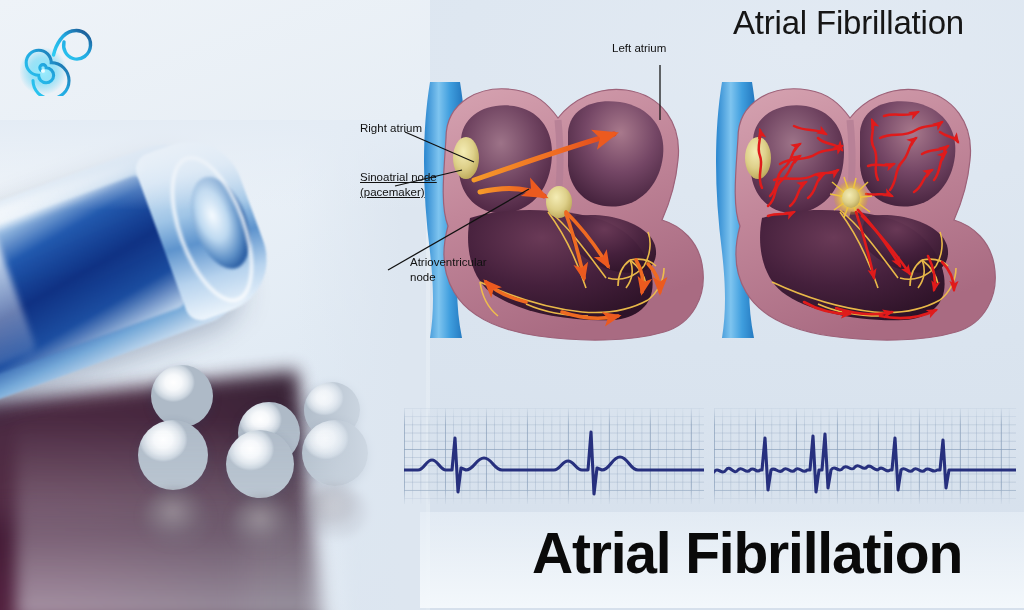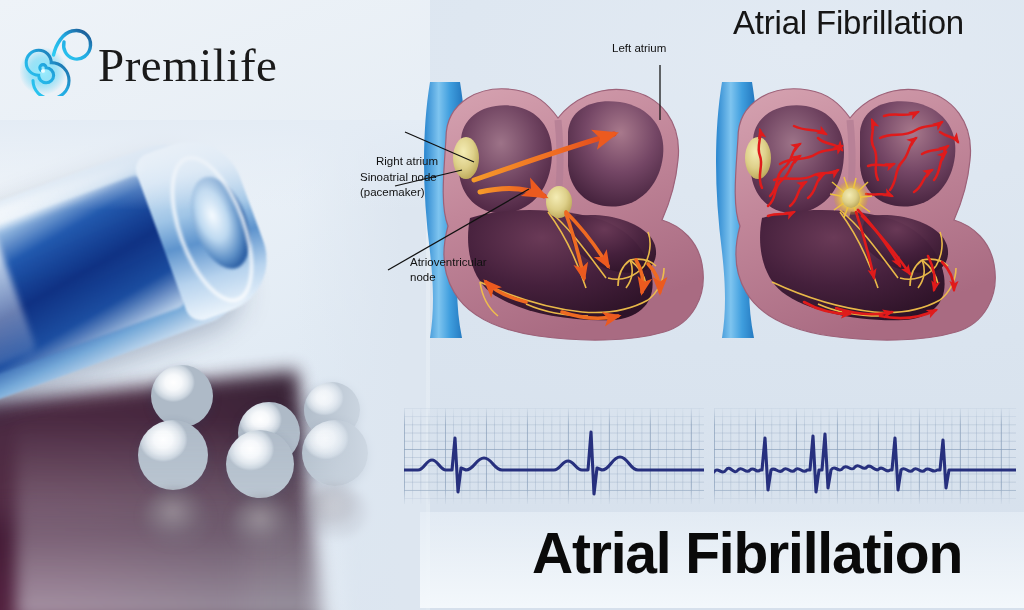--- a/index.html
+++ b/index.html
@@ -69,22 +69,22 @@
   .logo-text{position:absolute;left:84px;top:16px;font-family:"Liberation Serif",serif;
      font-size:47px;color:#1a1a1a;letter-spacing:.5px;white-space:nowrap;}
 
   
   .h-normal{position:absolute;left:435px;top:4px;font-size:33px;color:#161616;font-weight:400;letter-spacing:-.2px;}
   .h-af{position:absolute;left:733px;top:4px;font-size:33px;color:#161616;font-weight:400;letter-spacing:-.2px;}
 
   
   .anno{position:absolute;font-size:11.5px;color:#111;line-height:1.32;white-space:pre-line;padding-left:24px;}
   .anno-la{left:588px;top:41px;}
-  .anno-ra{left:352px;top:121px;margin-top:33px;}
-  .anno-san{left:336px;top:170px;}
+  .anno-ra{left:336px;top:121px;}
+  .anno-san{left:336px;top:170px;text-decoration:underline;}
   .anno-avn{left:338px;top:255px;margin-left:48px;}
 
   
   .ecg{position:absolute;}
   .ecg-normal{left:404px;top:408px;width:300px;height:96px;}
   .ecg-af{left:714px;top:408px;width:302px;height:96px;}
   .ecg-grid{position:absolute;inset:0;
      background-image:
        linear-gradient(to right, rgba(128,152,180,.34) 1px, transparent 1px),
        linear-gradient(to bottom, rgba(128,152,180,.34) 1px, transparent 1px),
@@ -153,21 +153,20 @@
           <stop offset="0%" stop-color="#2fd2f7"></stop>
           <stop offset="55%" stop-color="#21a8e0"></stop>
           <stop offset="100%" stop-color="#1b4a86"></stop>
         </linearGradient>
       </defs>
       <circle cx="23" cy="47" r="24" fill="url(#glowA)"></circle>
       <path d="M23 47 m0 0 a3.2 3.2 0 1 1 3.2 -3.2 a7.5 7.5 0 1 1 -7.6 7.4 a12.5 12.5 0 1 1 12.6 -12.6 a18 18 0 1 1 -18.2 18" fill="none" stroke="url(#strokeA)" stroke-width="3.1" stroke-linecap="round"></path>
       <path d="M33.5 31 C36 20 43 9 52 7 C63 4.5 71 12 70.5 21.5 C70 31 61 37 53 34.5 C46 32.3 42.5 25 44 18" fill="none" stroke="url(#strokeA)" stroke-width="3.4" stroke-linecap="round"></path>
       <circle cx="23" cy="47" r="2.1" fill="#eafcff"></circle>
     </svg>
-    <div class="logo-text">Premilife</div>
   </div>
 
   <div class="h-af">Atrial Fibrillation</div>
 
   <svg style="position:absolute;left:330px;top:20px;width:694px;height:340px;" viewBox="0 0 694 340">
     <defs>
       <linearGradient id="veinG" x1="0" y1="0" x2="1" y2="0">
         <stop offset="0%" stop-color="#2a86cf"></stop>
           <stop offset="35%" stop-color="#7ec4ef"></stop>
         <stop offset="62%" stop-color="#3f9ede"></stop>

